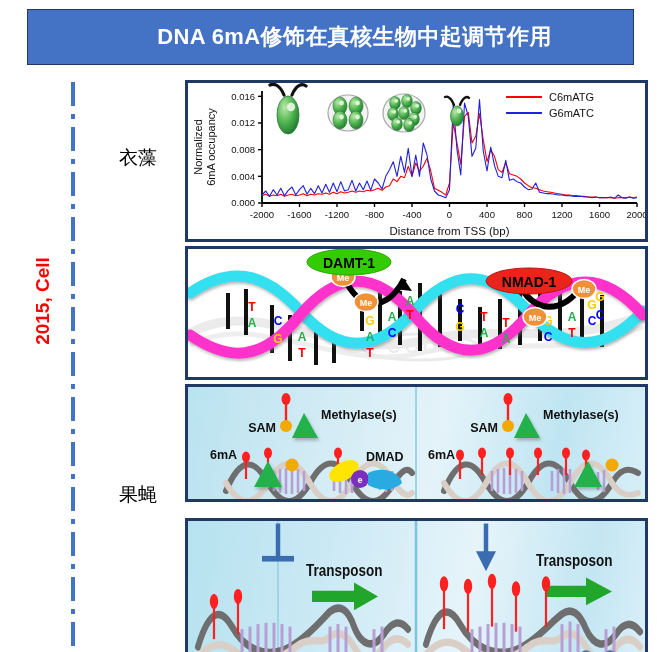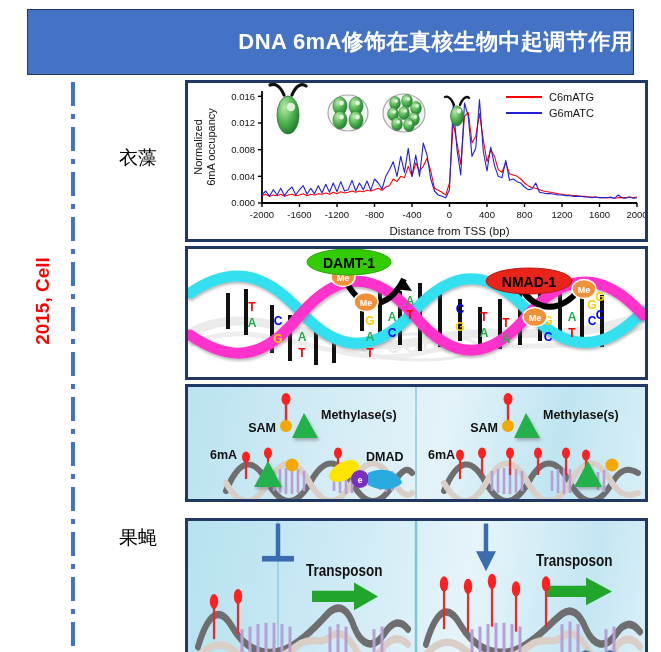--- a/index.html
+++ b/index.html
@@ -7,24 +7,24 @@
     width: 661px; height: 652px;
     background: #ffffff;
     font-family: "Liberation Sans", sans-serif;
     overflow: hidden;
   }
   #root { position: relative; width: 661px; height: 652px; background: #fff; }
 
   
   .title-bar {
     position: absolute;
-    left: 27px; top: 9px; width: 607px; height: 66px;
+    left: 27px; top: 9px; width: 607px; height: 56px;
     background: #4472C4;
     border: 1px solid #1F3864;
-    display: flex; align-items: center; justify-content: flex-end; padding-left: 48px;
+    display: flex; align-items: center; justify-content: center; padding-left: 48px;
   }
   .title-text {
     color: #ffffff;
     font-size: 22px;
     font-weight: 700;
     letter-spacing: 0.4px;
     white-space: nowrap;
   }
 
   
@@ -56,21 +56,21 @@
     left: 95px;
     width: 86px;
     text-align: center;
     color: #000000;
     font-size: 19px;
     font-weight: 400;
     white-space: nowrap;
   }
   .row-label.r1 { top: 145px; text-align: center; }
   .row-label.r2 { top: 300px; }
-  .row-label.r3 { top: 482px; margin-top: 43px; }
+  .row-label.r3 { top: 482px; }
 
   
   .panel {
     position: absolute;
     left: 185px; width: 463px;
     border: 3px solid #1F3864;
     overflow: hidden;
   }
   .panel-algae { top: 80px; height: 162px; background: #ffffff; }
   .panel-worm  { top: 246px; height: 134px; background: #ffffff; }

